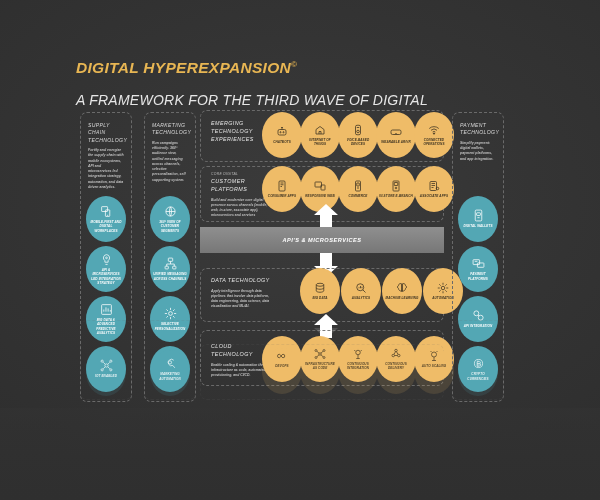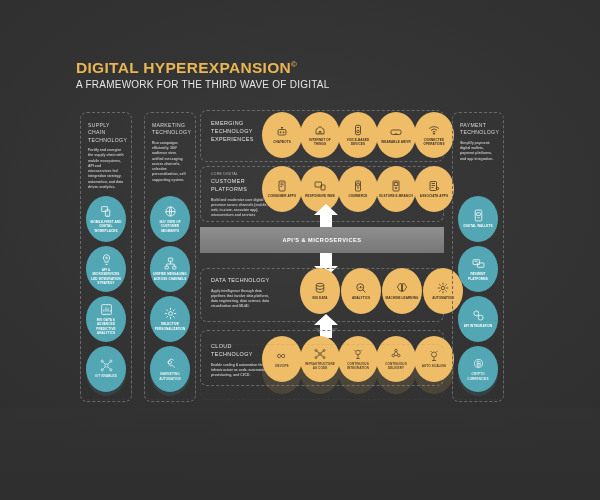--- a/index.html
+++ b/index.html
@@ -8,32 +8,33 @@
     background:#333333;
     font-family:"Liberation Sans", sans-serif;
     color:#ffffff;
     position:relative;
   }
   #stage {
     position:absolute; left:0; top:0; width:600px; height:500px;
     background:
       radial-gradient(ellipse 520px 360px at 300px 200px, #3b3b3b 0%, #343434 45%, #2d2d2d 100%);
     overflow:hidden;
+    font-style:italic;
   }
 
   
   .title-block { position:absolute; left:76px; top:60px; }
   .title-main {
     font-size:15.5px; font-weight:bold; letter-spacing:.3px;
     color:#E8B653; white-space:nowrap; line-height:1;
   }
   .title-main sup { font-size:8px; vertical-align:super; }
   .title-sub {
-    font-size:10px; color:#e6e6e6; letter-spacing:.25px;
-    margin-top:3px; white-space:nowrap;
+    font-size:14px; color:#e6e6e6; letter-spacing:.25px;
+    margin-top:16px; white-space:nowrap;
   }
 
   
   .panel {
     position:absolute;
     border:1px dashed #6a6a6a;
     border-radius:7px;
   }
 
   .side-col { width:52px; }

